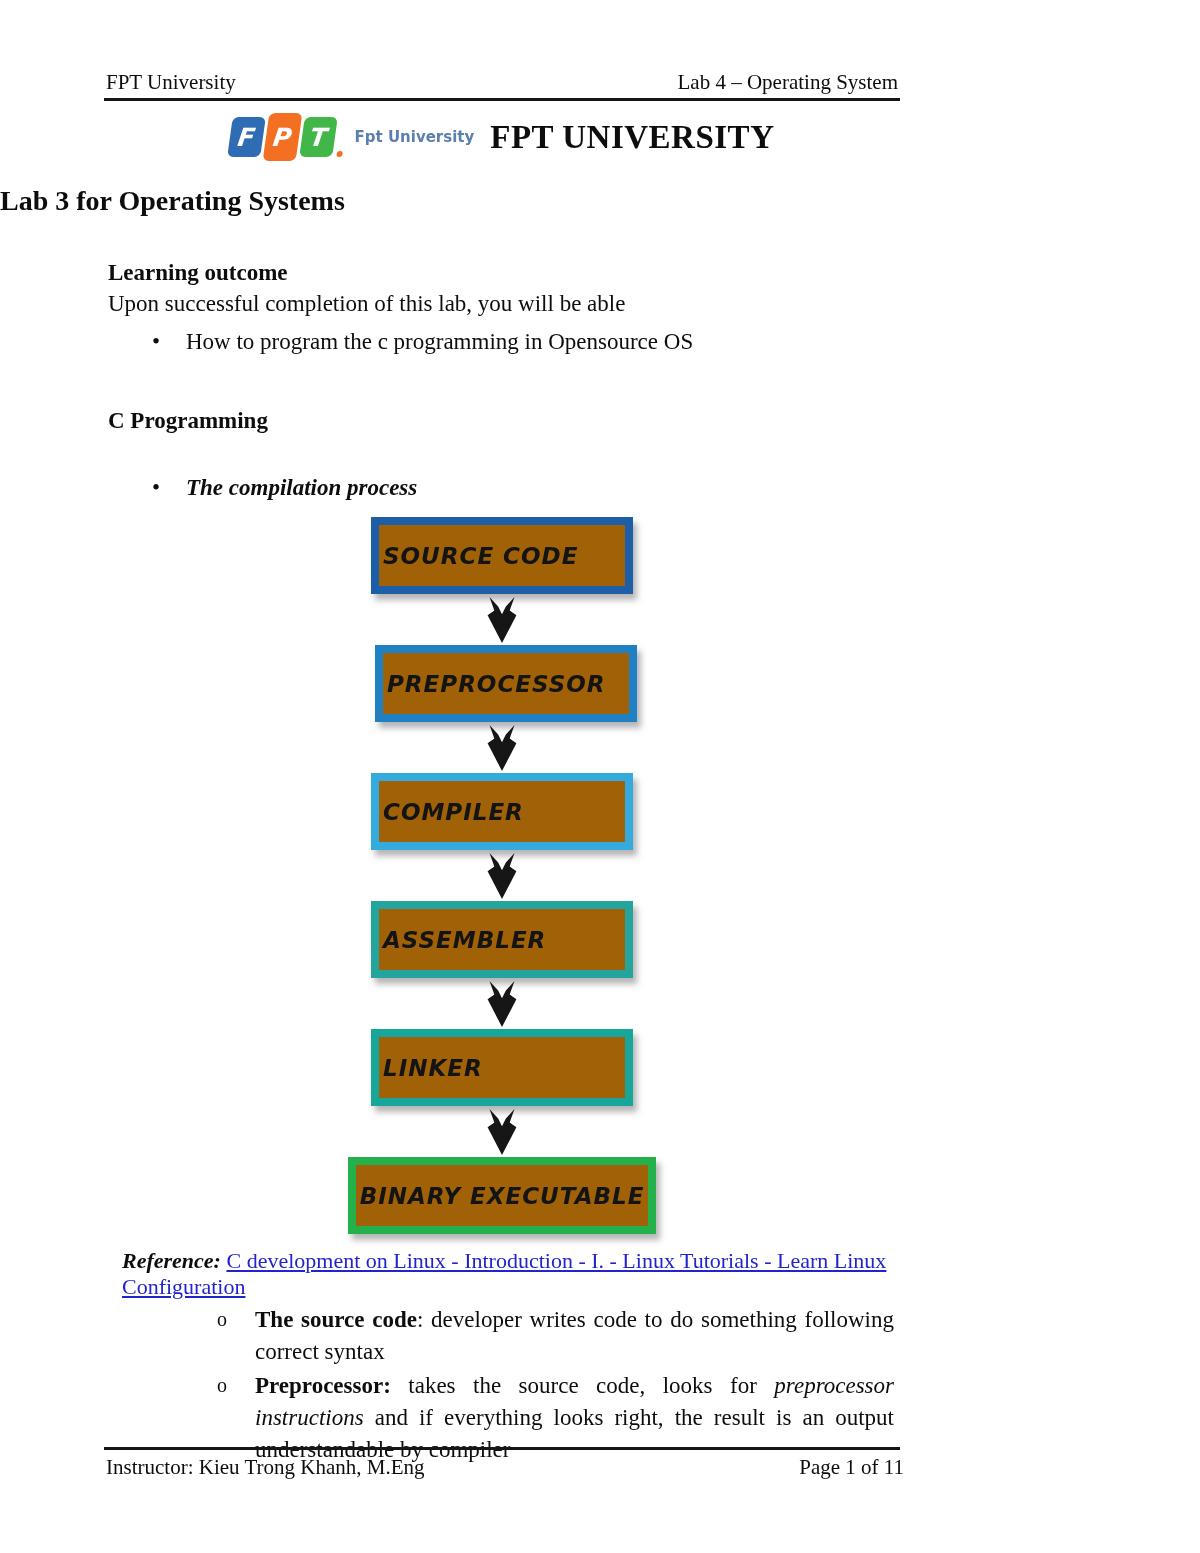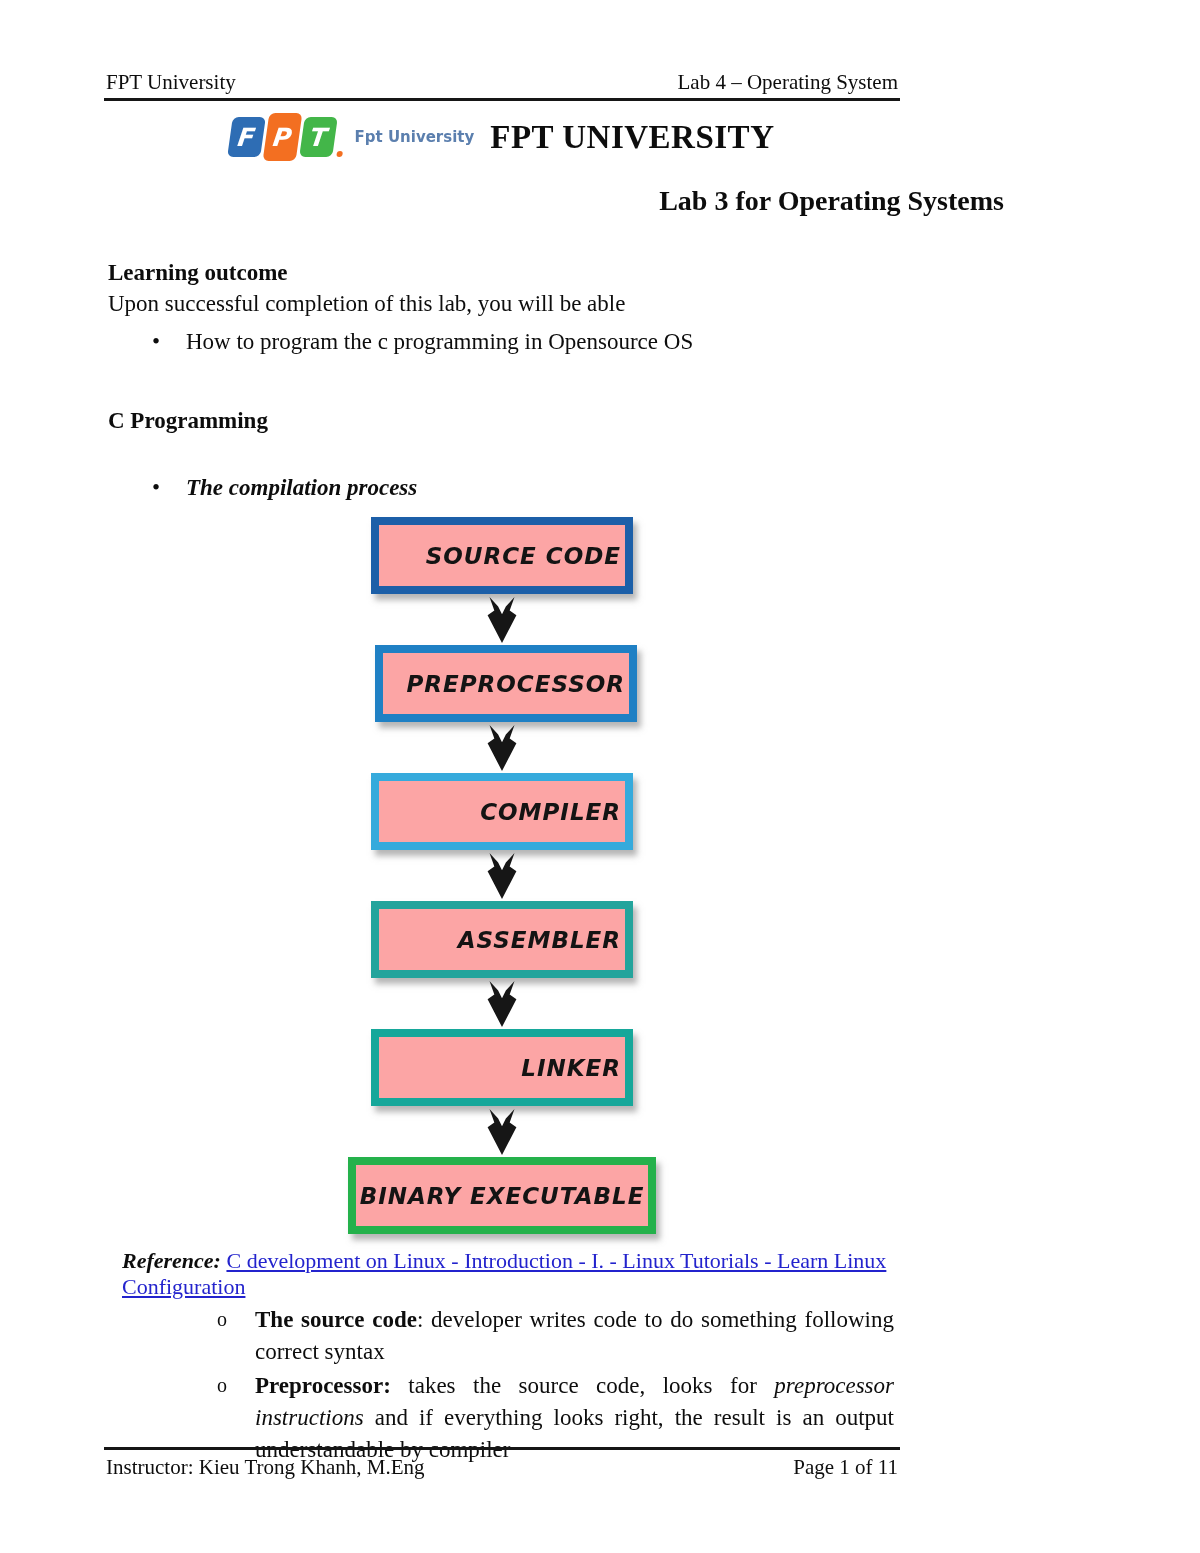--- a/index.html
+++ b/index.html
@@ -16,50 +16,50 @@
   .logo-blocks { display:flex; align-items:center; gap:3px; transform:skewX(-8deg); }
   .logo-block {
     width:33px; height:40px; border-radius:6px; display:flex; align-items:center; justify-content:center;
     color:#fff; font-family:"DejaVu Sans", sans-serif; font-weight:bold; font-style:italic; font-size:25px;
   }
   .logo-block.tall { height:48px; }
   .logo-dot { width:6px; height:6px; border-radius:50%; align-self:flex-end; margin:0 0 4px 1px; }
   .logo-caption { font-family:"DejaVu Sans", sans-serif; font-size:15px; font-weight:bold; }
   .doc-title { font-size:33px; font-weight:bold; letter-spacing:0.5px; }
   
-  .subtitle { text-align:right; font-size:28px; font-weight:bold; margin-top:24px; }
+  .subtitle { text-align:left; font-size:28px; font-weight:bold; margin-top:24px; }
   .content { padding:0 108px; font-size:23px; line-height:31px; }
   .lo-heading { font-weight:bold; margin-top:40px; }
   .bullet-line { display:flex; margin-top:7px; padding-left:44px; }
   .bullet-glyph { width:34px; flex:none; }
   .cp-heading { font-weight:bold; margin-top:48px; }
   .comp-bullet-text { font-weight:bold; font-style:italic; }
   .comp-bullet { margin-top:36px; }
   
   .diagram { display:flex; flex-direction:column; align-items:center; margin-top:14px; }
   .dstep {
-    border:8px solid #000; background:#fca5a5; min-width:238px; height:61px;
-    display:flex; align-items:center; justify-content:flex-end; padding:0 4px;
+    border:8px solid #000; background:#a16207; min-width:238px; height:61px;
+    display:flex; align-items:center; justify-content:flex-start; padding:0 4px;
     box-shadow:4px 6px 6px rgba(110,110,110,0.5);
     font-family:"DejaVu Sans", sans-serif; font-weight:bold; font-style:italic;
     font-size:23px; letter-spacing:1px; color:#141414; white-space:nowrap;
   }
   .darrow { height:51px; display:flex; align-items:center; justify-content:center; }
   
   .reference { padding:0 108px 0 122px; margin-top:14px; font-size:22px; }
   .ref-label { font-weight:bold; font-style:italic; }
   .ref-link { text-decoration:underline; cursor:pointer; }
   .notes { padding:0 110px 0 255px; margin-top:4px; }
   .note { position:relative; text-align:justify; font-size:23px; line-height:32px; margin-top:2px; }
   .note-marker { position:absolute; left:-38px; top:-1px; font-size:20px; }
   .note .b { font-weight:bold; }
   .note .i { font-style:italic; }
   
   .footer-rule { position:absolute; left:104px; right:104px; top:1447px; border-top:3px solid #161616; }
-  .footer-row { position:absolute; left:106px; right:106px; top:1455px; display:flex; justify-content:space-between; font-size:21px; }
+  .footer-row { position:absolute; left:106px; right:100px; top:1455px; display:flex; justify-content:space-between; font-size:21px; }
 </style>
 </head>
 <body>
 
 <div class="page">
 
   <div class="header-row">
     <span>FPT University</span>
     <span>Lab 4 – Operating System</span>
   </div>

